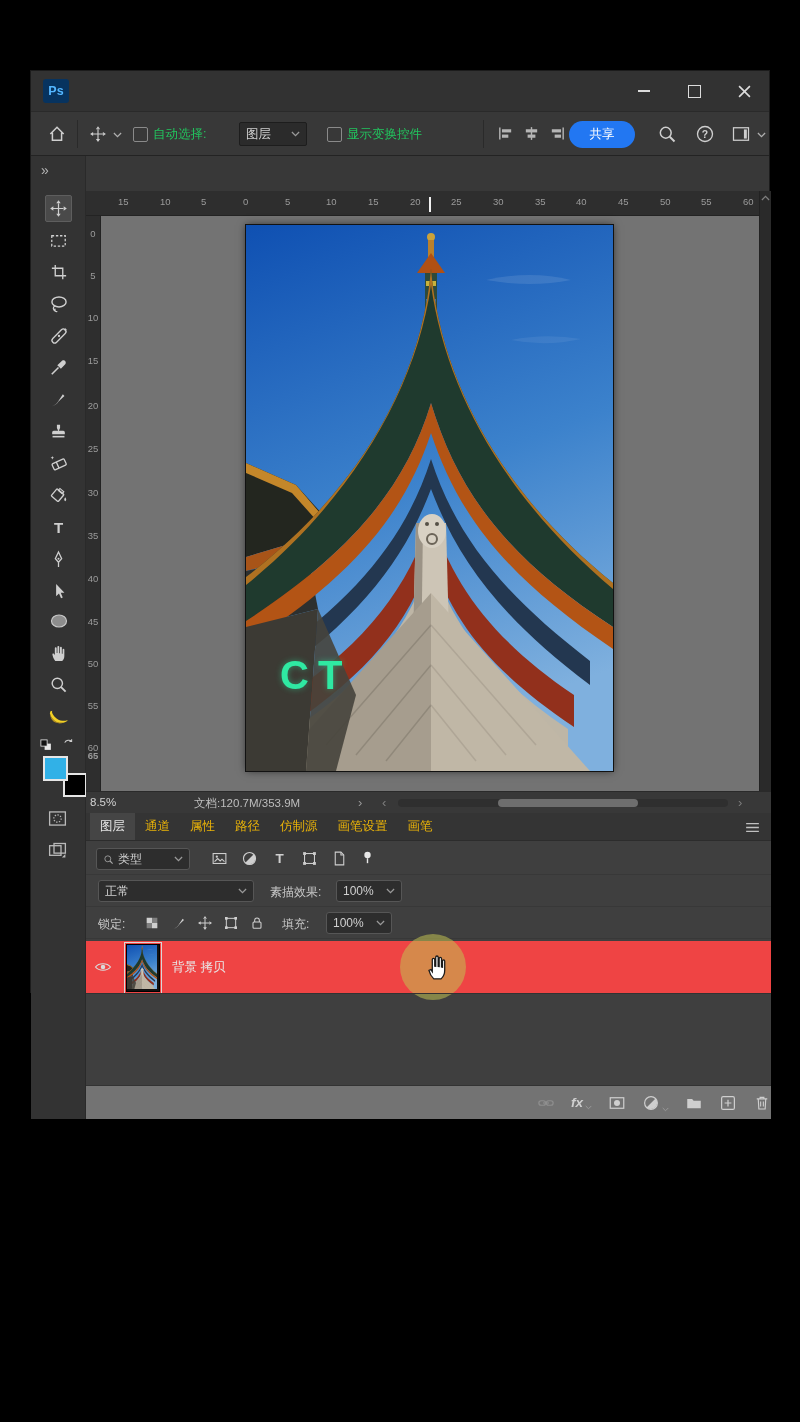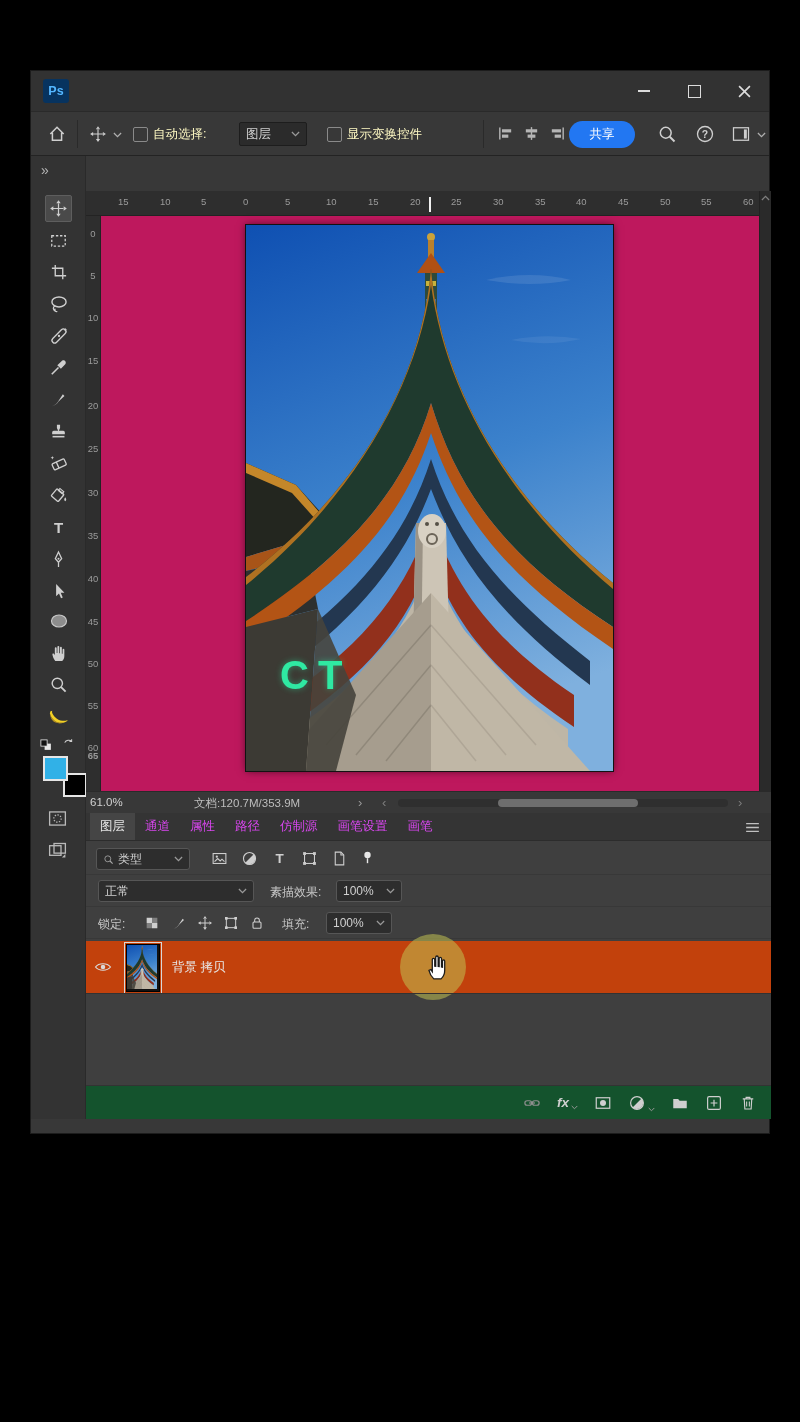--- a/index.html
+++ b/index.html
@@ -1,76 +1,76 @@
 <!DOCTYPE html>
 <html><head>
 <meta charset="utf-8">
 <style>
   html,body{margin:0;padding:0;background:#000;}
   .screen{position:relative;width:800px;height:1422px;background:#000;overflow:hidden;
           font-family:"Liberation Sans","DejaVu Sans",sans-serif;-webkit-font-smoothing:antialiased;}
-  #app{position:absolute;left:30px;top:70px;width:740px;height:1064px;background:#383838;border:1px solid #1c1c1c;box-sizing:border-box;}
+  #app{position:absolute;left:30px;top:70px;width:740px;height:923px;background:#383838;border:1px solid #1c1c1c;box-sizing:border-box;}
   .abs{position:absolute;}
   .ico{display:inline-block;vertical-align:middle;color:#cfcfcf;}
   .ico svg{display:block;width:100%;height:100%;}
   
   .titlebar{position:absolute;left:0;top:0;width:100%;height:40px;background:#323232;display:flex;align-items:center;}
   .pslogo{width:26px;height:24px;margin-left:12px;background:#07335f;color:#53b6ff;font-size:12.5px;font-weight:bold;
           display:flex;align-items:center;justify-content:center;border-radius:3px;}
   .menus{display:flex;gap:17px;margin-left:24px;font-size:13px;color:#d8d8d8;}
   .menus span{cursor:default;}
   .winctl{position:absolute;right:0;top:0;height:40px;display:flex;}
   .winbtn{width:50px;height:40px;display:flex;align-items:center;justify-content:center;}
   
   .optbar{position:absolute;left:0;top:40px;width:100%;height:45px;background:#383838;border-top:1px solid #2a2a2a;border-bottom:1px solid #232323;box-sizing:border-box;}
   .vdiv{position:absolute;top:8px;width:1px;height:28px;background:#2a2a2a;}
   .chkbox{position:absolute;width:13px;height:13px;border:1px solid #8a8a8a;border-radius:2px;background:transparent;}
-  .optlabel{position:absolute;font-size:12.5px;color:#fef9c3;top:14px;}
+  .optlabel{position:absolute;font-size:12.5px;color:#22c55e;top:14px;}
   .dropbox{position:absolute;height:24px;background:#2b2b2b;border:1px solid #1d1d1d;border-radius:2px;color:#d0d0d0;font-size:12.5px;
            display:flex;align-items:center;padding:0 6px;box-sizing:border-box;}
   .sharepill{position:absolute;height:27px;border-radius:14px;color:#fff;font-size:12.5px;display:flex;align-items:center;justify-content:center;}
   
   .tabbar{position:absolute;left:36px;top:85px;width:704px;height:35px;background:#252525;}
   .doctab{position:absolute;left:0;top:0;height:35px;background:#363636;display:flex;align-items:center;padding:0 12px;border-right:1px solid #1e1e1e;}
   .doctab .t{font-size:12.5px;color:#cfcfcf;white-space:nowrap;}
   .doctab .x{margin-left:10px;color:#9a9a9a;font-size:13px;}
   
   .strip{position:absolute;left:0;top:85px;width:55px;height:963px;background:#333;border-right:1px solid #2a2a2a;box-sizing:border-box;}
   .tool{position:absolute;left:14px;width:27px;height:27px;display:flex;align-items:center;justify-content:center;color:#d2d2d2;}
   .tool.sel{background:#4a4a4a;border:1px solid #5e5e5e;border-radius:2px;box-sizing:border-box;}
   .swatch{position:absolute;box-sizing:border-box;border:2px solid #e6e6e6;}
   
   .hruler{position:absolute;left:55px;top:120px;width:673px;height:25px;background:#2e2e2e;border-bottom:1px solid #232323;box-sizing:border-box;}
   .hruler span{position:absolute;top:5px;font-size:9.5px;color:#9b9b9b;}
   .vruler{position:absolute;left:55px;top:145px;width:15px;height:575px;background:#2e2e2e;border-right:1px solid #232323;box-sizing:border-box;}
   .vruler span{position:absolute;left:0;width:14px;text-align:center;font-size:9.5px;line-height:9px;color:#9b9b9b;word-break:break-all;}
-  .pasteboard{position:absolute;left:70px;top:145px;width:658px;height:575px;background:#be185d;}
+  .pasteboard{position:absolute;left:70px;top:145px;width:658px;height:575px;background:#737373;}
   .canvas{position:absolute;left:145px;top:9px;width:367px;height:546px;outline:1px solid #121212;box-shadow:0 0 8px rgba(0,0,0,.6);}
   .watermark{position:absolute;left:34px;top:428px;font-size:40px;font-weight:bold;letter-spacing:9px;color:#2fe9a2;text-shadow:0 0 6px rgba(47,233,162,.45);}
   .vscroll{position:absolute;left:728px;top:120px;width:12px;height:600px;background:#2a2a2a;border-left:1px solid #222;box-sizing:border-box;}
   
   .statusbar{position:absolute;left:55px;top:720px;width:685px;height:22px;background:#383838;border-top:1px solid #2a2a2a;box-sizing:border-box;font-size:11.5px;color:#c6c6c6;}
   .hscrolltrack{position:absolute;left:312px;top:7px;width:330px;height:8px;background:#2f2f2f;border-radius:4px;}
   .hscrollthumb{position:absolute;left:100px;top:0;width:140px;height:8px;background:#6e6e6e;border-radius:4px;}
   
   .panels{position:absolute;left:55px;top:742px;width:685px;height:306px;background:#3f3f3f;}
   .ptabs{position:absolute;left:0;top:0;width:100%;height:28px;background:#343434;border-bottom:1px solid #2c2c2c;box-sizing:border-box;display:flex;align-items:stretch;padding-left:4px;}
-  .ptab{padding:0 10px;font-size:12.5px;color:#d946ef;display:flex;align-items:center;}
+  .ptab{padding:0 10px;font-size:12.5px;color:#eab308;display:flex;align-items:center;}
   .ptab.active{background:#454545;color:#e5e5e5;}
   .prow{position:absolute;left:0;width:100%;height:32px;border-bottom:1px solid #383838;box-sizing:border-box;}
   .pdrop{position:absolute;height:22px;background:#2d2d2d;border:1px solid #565656;border-radius:3px;color:#d0d0d0;font-size:12px;
          display:flex;align-items:center;padding:0 6px;box-sizing:border-box;top:5px;}
   .plabel{position:absolute;top:9px;font-size:12px;color:#c8c8c8;}
   .lrow{position:absolute;left:0;width:100%;height:52px;}
   .lname{position:absolute;left:86px;top:0;line-height:52px;font-size:12.5px;color:#e8e8e8;}
   .thumbwrap{position:absolute;left:40px;top:3px;width:32px;height:46px;border:1px solid #000;background:#111;}
   .thumbwrap.sel{outline:1.5px solid #d8d8d8;outline-offset:1.5px;}
   .eyebtn{position:absolute;left:8px;top:17px;width:18px;height:18px;color:#dadada;}
-  .bottombar{position:absolute;left:0;bottom:0;width:100%;height:34px;background:#14532d;border-top:1px solid #333;box-sizing:border-box;
-             display:flex;align-items:center;justify-content:flex-end;gap:16px;padding-right:14px;}
+  .bottombar{position:absolute;left:0;bottom:0;width:100%;height:34px;background:#737373;border-top:1px solid #333;box-sizing:border-box;
+             display:flex;align-items:center;justify-content:flex-end;gap:16px;}
   .fx{font-size:13.5px;font-style:italic;font-weight:bold;color:#cfcfcf;}
   .highlight{position:absolute;width:66px;height:66px;border-radius:50%;background:rgba(193,193,82,0.55);}
   .chev6{width:9px;height:6px;color:#b0b0b0;}
 </style>
 </head>
 <body>
 
 <svg width="0" height="0" style="position:absolute">
 <defs>
 <linearGradient id="sky" x1="0" y1="0" x2="0.25" y2="1">
@@ -572,21 +572,21 @@
   </div>
   <div class="vscroll">
     <span class="ico chev6 abs" style="left:1px;top:4px;transform:rotate(180deg);color:#808080;">
           <svg>
             <use href="#i-chev"></use>
           </svg>
         </span>
   </div>
 
   <div class="statusbar">
-    <span class="abs" style="left:4px;top:4px;color:#d2d2d2;">61.0%</span>
+    <span class="abs" style="left:4px;top:4px;color:#d2d2d2;">8.5%</span>
     <span class="abs" style="left:108px;top:4px;color:#bdbdbd;">文档:120.7M/353.9M</span>
     <span class="abs" style="left:272px;top:3px;color:#9a9a9a;font-size:13px;">›</span>
     <span class="abs" style="left:296px;top:3px;color:#7d7d7d;font-size:13px;">‹</span>
     <div class="hscrolltrack">
       <div class="hscrollthumb"></div>
     </div>
     <span class="abs" style="left:652px;top:3px;color:#7d7d7d;font-size:13px;">›</span>
   </div>
 
   <div class="panels">
@@ -702,21 +702,21 @@
       <div class="pdrop" style="left:240px;width:66px;">
         <span>100%</span>
         <span class="ico chev6" style="margin-left:auto;color:#9a9a9a;">
               <svg>
                 <use href="#i-chev"></use>
               </svg>
             </span>
       </div>
     </div>
 
-    <div class="lrow" style="top:128px;background:#c2410c;">
+    <div class="lrow" style="top:128px;background:#ef4444;">
       <span class="ico eyebtn">
             <svg>
               <use href="#i-eye"></use>
             </svg>
           </span>
       <div class="thumbwrap sel">
         <svg viewBox="0 0 367 546" width="30" height="44" preserveAspectRatio="none">
               <use href="#art"></use>
             </svg>
       </div>

